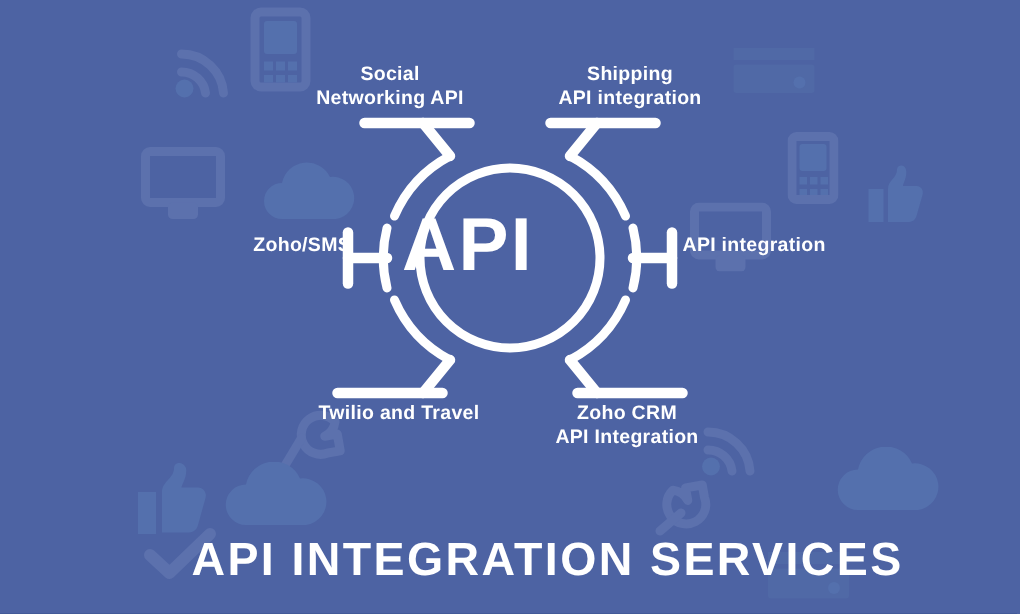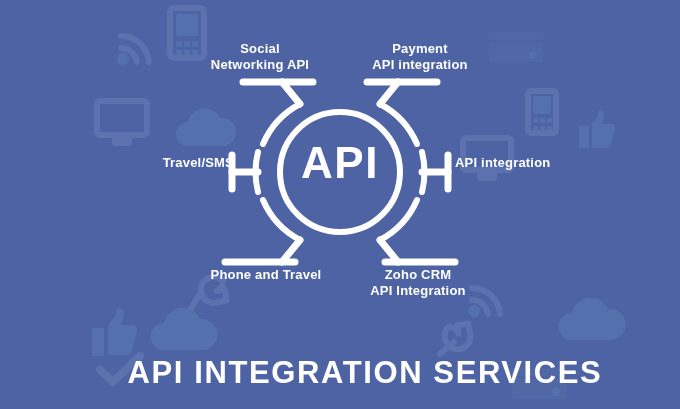--- a/index.html
+++ b/index.html
@@ -68,23 +68,23 @@
     stroke: #ffffff;
     stroke-width: 6;
   }
 
   
   #api-center {
     position: absolute;
     left: 268px;
     top: 140px;
     width: 144px;
-    text-align: center;
+    text-align: left;
     color: #ffffff;
-    font-size: 44px;
+    font-size: 50px;
     font-weight: bold;
     letter-spacing: 1.5px;
     line-height: 46px;
   }
 
   
   .node-label {
     position: absolute;
     color: #ffffff;
     font-size: 13px;
@@ -276,34 +276,34 @@
     </svg>
 
     <div id="api-center">API</div>
 
     <div class="node-label lbl-center" id="label-social">
       <span class="ln">Social</span>
       <span class="ln">Networking API</span>
     </div>
 
     <div class="node-label lbl-center" id="label-shipping">
-      <span class="ln">Payment</span>
+      <span class="ln">Shipping</span>
       <span class="ln">API integration</span>
     </div>
 
     <div class="node-label lbl-right" id="label-phone">
-      <span class="ln">Travel/SMS</span>
+      <span class="ln">Zoho/SMS</span>
     </div>
 
     <div class="node-label lbl-left" id="label-payment">
       <span class="ln">API integration</span>
     </div>
 
     <div class="node-label lbl-center" id="label-twilio">
-      <span class="ln">Phone and Travel</span>
+      <span class="ln">Twilio and Travel</span>
     </div>
 
     <div class="node-label lbl-center" id="label-zoho">
       <span class="ln">Zoho CRM</span>
       <span class="ln">API Integration</span>
     </div>
   </div>
 
   <div id="title-bar">
     <div id="page-title">API INTEGRATION SERVICES</div>

